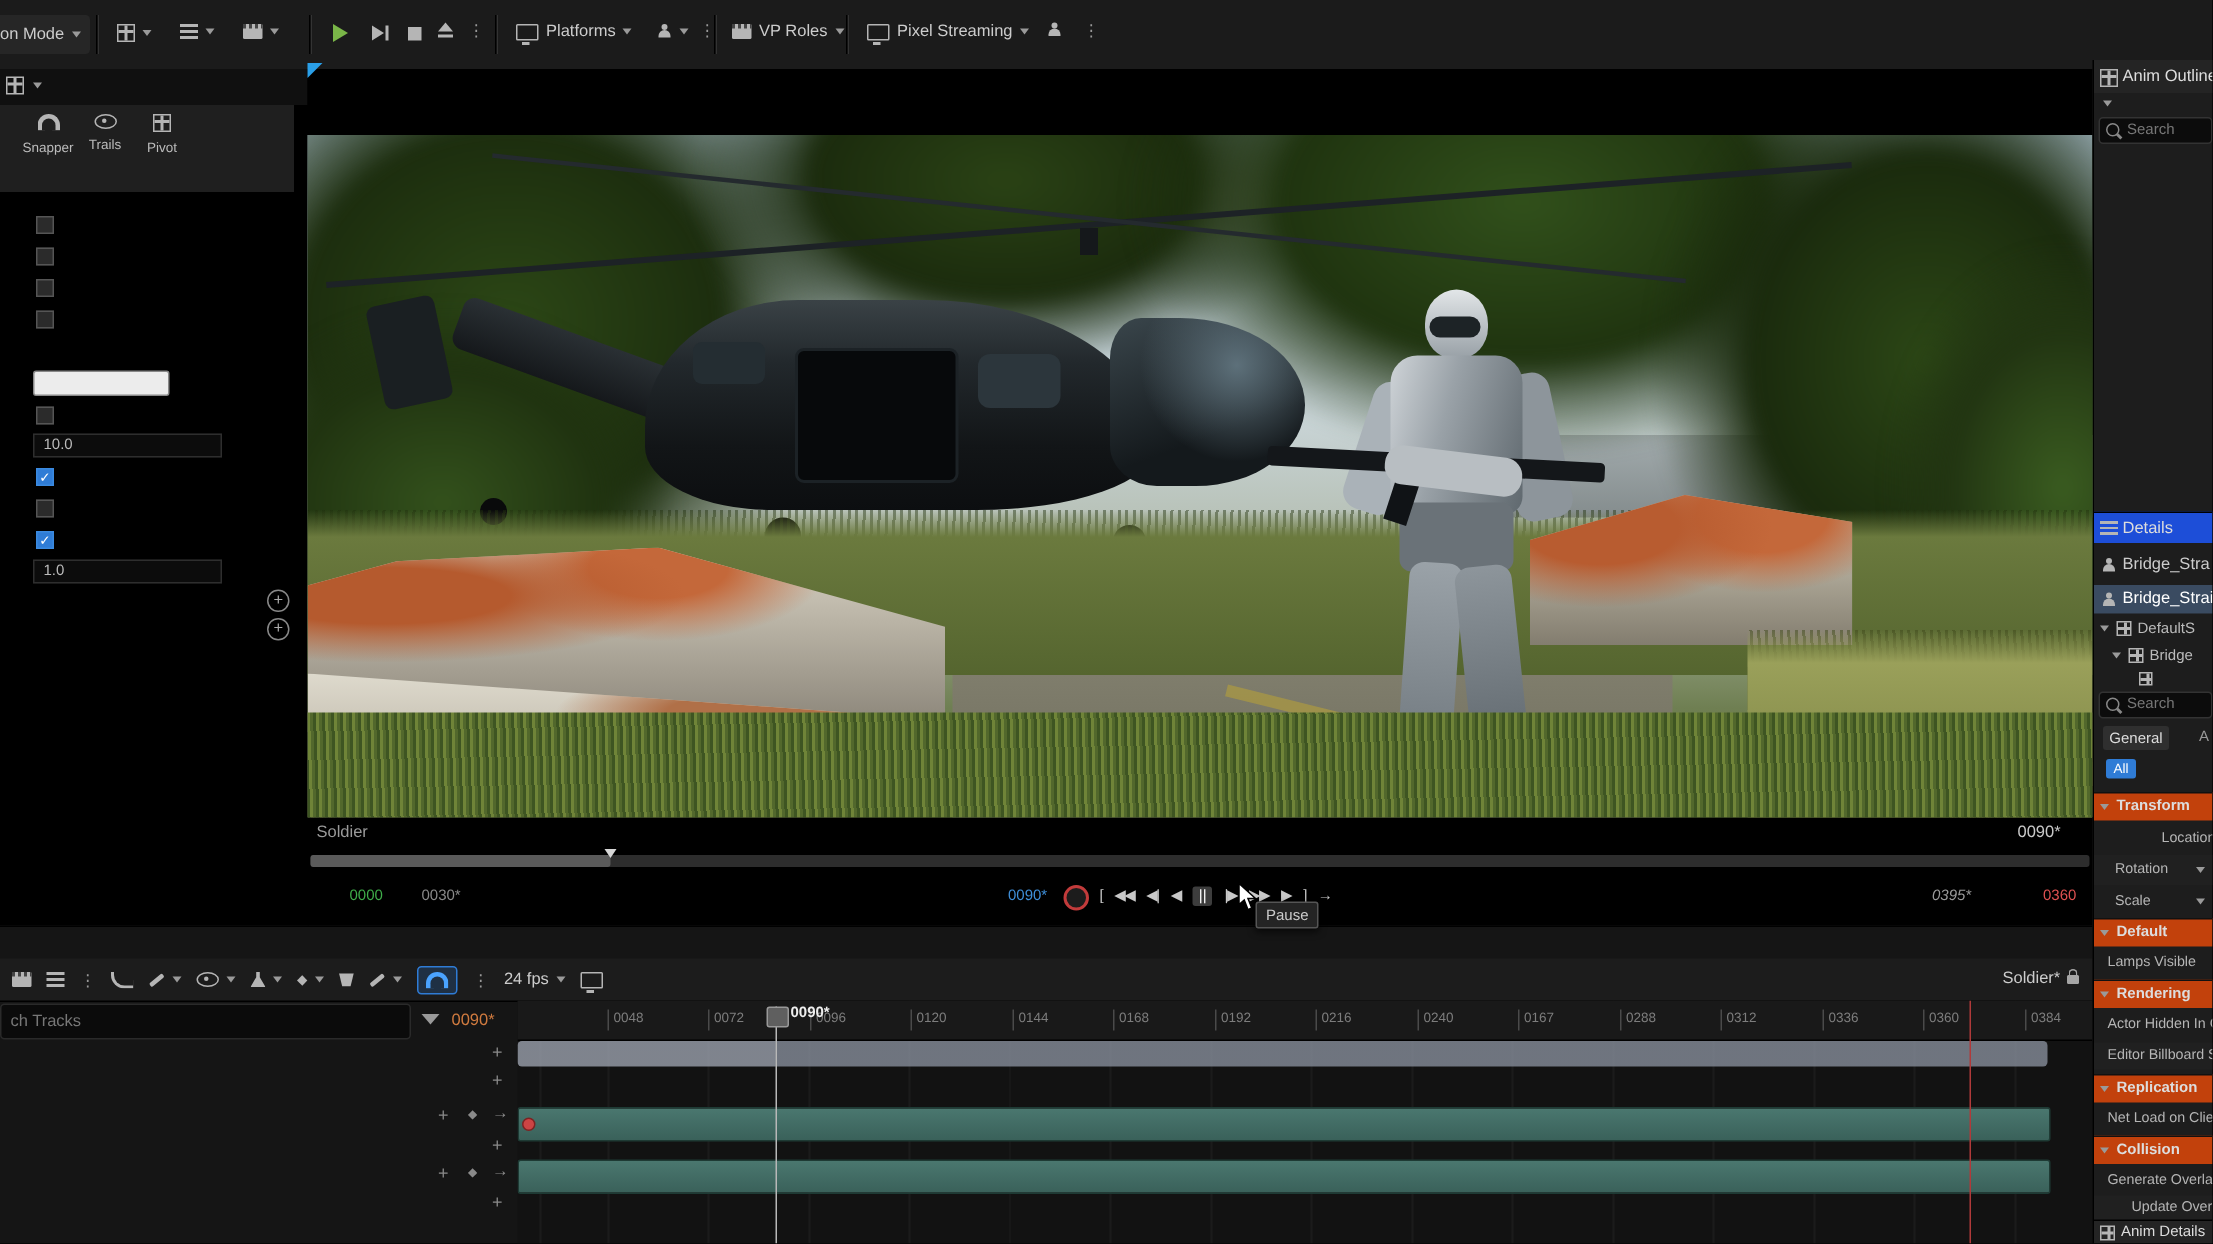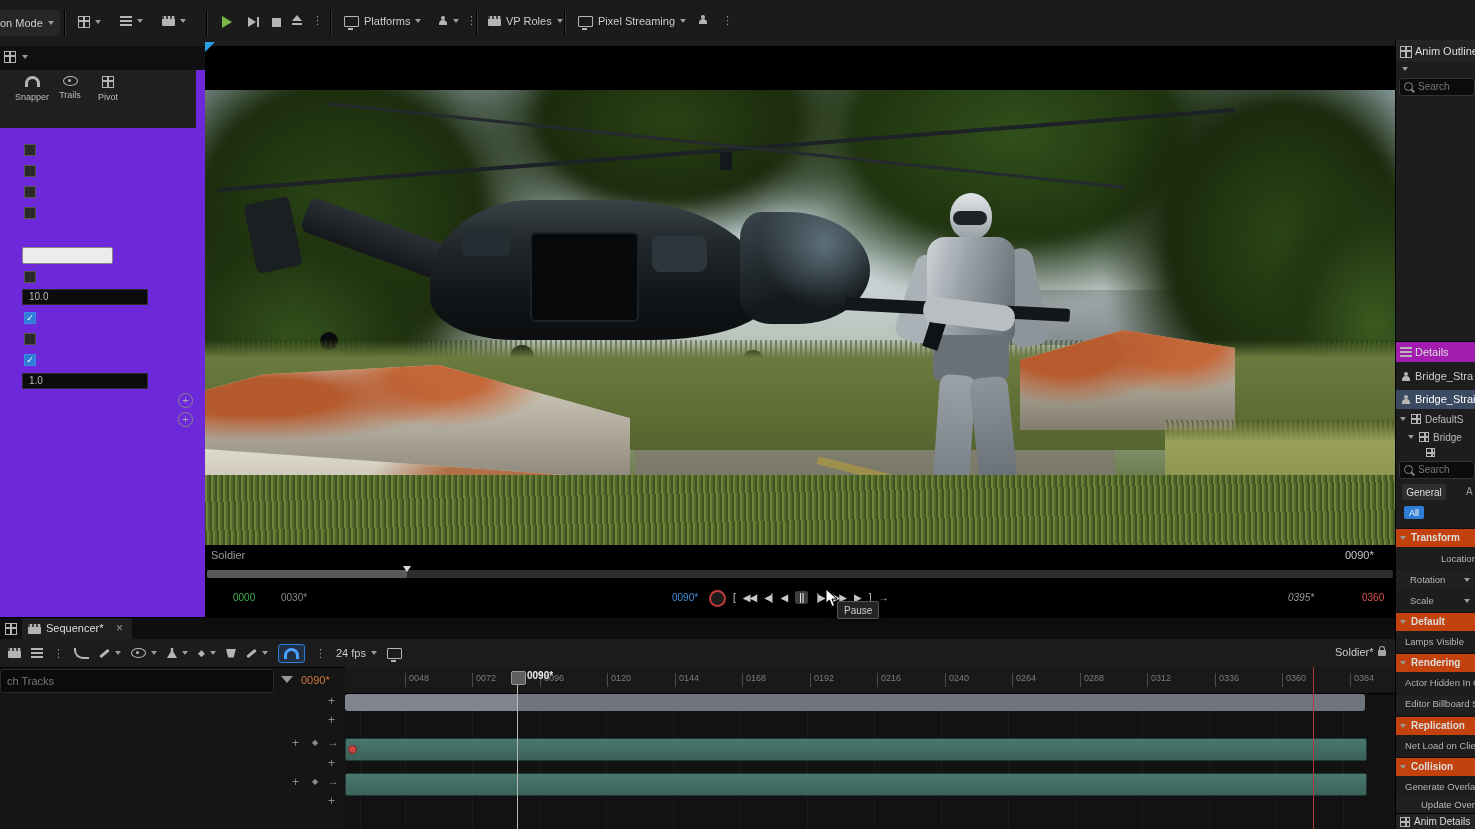--- a/index.html
+++ b/index.html
@@ -109,21 +109,21 @@
       <span class="mon"></span>
       <span style="color:#ccc;">Pixel Streaming</span>
         <span class="cd"></span>
     </div>
     <div class="row" style="left:698px;top:15px;">
         <span class="person"></span>
       </div>
     <div class="t" style="left:722px;top:14px;color:#999;">⋮</div>
   </div>
 
-  <div class="abs" style="left:0;top:46px;width:205px;height:571px;background:#6d28d9;border-right:1px solid #000;">
+  <div class="abs" style="left:0;top:46px;width:205px;height:571px;background:#000000;border-right:1px solid #000;">
     <div class="abs" style="left:0;top:0;width:205px;height:24px;background:#101010;">
       <span class="cube" style="position:absolute;left:4px;top:5px;"></span>
       <span class="cd" style="position:absolute;left:22px;top:9px;"></span>
     </div>
     <div class="abs" style="left:0;top:24px;width:196px;height:58px;background:#1f1f1f;">
       <div class="abs" style="left:12px;top:6px;width:40px;text-align:center;">
         <span class="magnet" style="border-color:#b5b5b5;"></span>
         <div style="font-size:9px;color:#bbb;margin-top:3px;">Snapper</div>
       </div>
       <div class="abs" style="left:52px;top:6px;width:36px;text-align:center;">
@@ -236,28 +236,20 @@
       <span class="tr-ic">▶</span>
       <span class="tr-ic">]</span>
       <span class="tr-ic" style="letter-spacing:0;">→</span>
     </div>
     <div class="t" style="left:1083px;top:546px;color:#9a9a9a;font-size:10px;font-style:italic;">0395*</div>
     <div class="t" style="left:1157px;top:546px;color:#e05252;font-size:10px;">0360</div>
   </div>
 
   <div class="abs" style="left:0;top:617px;width:1395px;height:212px;background:#151515;border-top:1px solid #000;">
 
-    <div class="abs" style="left:0;top:0;width:1395px;height:21px;background:#0e0e0e;">
-      <span class="cube" style="position:absolute;left:5px;top:5px;"></span>
-      <div class="abs" style="left:22px;top:0;width:110px;height:21px;background:#1f1f1f;border-radius:3px 3px 0 0;">
-        <span class="clap" style="position:absolute;left:6px;top:6px;"></span>
-        <span class="t" style="left:24px;top:4px;color:#ddd;">Sequencer*</span>
-        <span class="t" style="left:94px;top:3px;color:#999;font-size:12px;">×</span>
-      </div>
-    </div>
 
     <div class="abs" style="left:0;top:21px;width:1395px;height:28px;background:#1c1c1c;border-bottom:1px solid #000;">
       <div class="row" style="left:8px;top:0;height:28px;gap:10px;">
         <span class="clap"></span>
         <span class="listic"></span>
         <span style="color:#999;">⋮</span>
         <span class="curveic"></span>
         <span class="row" style="position:static;">
             <span class="pen"></span>
             <span class="cd"></span>
@@ -304,21 +296,21 @@
       <div class="abs" style="left:0;top:0;width:1050px;height:26px;background:#191919;border-bottom:1px solid #000;">
         <span class="tick" style="left:60px;">0048</span>
         <span class="tick" style="left:127px;">0072</span>
         <span class="tick" style="left:195px;">0096</span>
         <span class="tick" style="left:262px;">0120</span>
         <span class="tick" style="left:330px;">0144</span>
         <span class="tick" style="left:397px;">0168</span>
         <span class="tick" style="left:465px;">0192</span>
         <span class="tick" style="left:532px;">0216</span>
         <span class="tick" style="left:600px;">0240</span>
-        <span class="tick" style="left:667px;">0264</span>
+        <span class="tick" style="left:667px;">0167</span>
         <span class="tick" style="left:735px;">0288</span>
         <span class="tick" style="left:802px;">0312</span>
         <span class="tick" style="left:870px;">0336</span>
         <span class="tick" style="left:937px;">0360</span>
         <span class="tick" style="left:1005px;">0384</span>
       </div>
       <div class="abs" style="left:0;top:27px;width:1020px;height:17px;border-radius:3px;background:linear-gradient(90deg,#9aa0ac 0 172px,#868d9a 172px);opacity:.8;"></div>
       <div class="abs" style="left:0;top:71px;width:1020px;height:21px;background:linear-gradient(#4a776f,#3a615a);border:1px solid #1e3a34;border-radius:2px;">
         <span class="abs" style="left:2px;top:6px;width:7px;height:7px;border-radius:50%;background:#cc4444;border:1px solid #7d2222;"></span>
       </div>
@@ -345,21 +337,21 @@
     <div class="abs" style="left:0;top:0;width:80px;height:22px;background:#242424;line-height:22px;">
       <span class="cube" style="position:absolute;left:4px;top:6px;"></span>
       <span class="t" style="left:19px;top:0;color:#ddd;">Anim Outliner</span>
     </div>
     <span class="cd" style="position:absolute;left:6px;top:27px;"></span>
     <div class="abs" style="left:3px;top:38px;width:74px;height:16px;background:#0c0c0c;border:1px solid #333;border-radius:3px;line-height:16px;">
       <span class="mag" style="position:absolute;left:4px;top:3px;"></span>
       <span class="t" style="left:18px;top:0;color:#777;font-size:10px;">Search</span>
     </div>
 
-    <div class="abs" style="left:0;top:301px;width:80px;height:20px;background:#a21caf;line-height:20px;border-top:1px solid #000;">
+    <div class="abs" style="left:0;top:301px;width:80px;height:20px;background:#1d4ed8;line-height:20px;border-top:1px solid #000;">
       <span class="listic" style="position:absolute;left:4px;top:5px;"></span>
       <span class="t" style="left:19px;top:0;color:#ddd;">Details</span>
     </div>
     <div class="abs" style="left:0;top:327px;width:80px;height:19px;line-height:19px;">
       <span class="person" style="position:absolute;left:5px;top:5px;"></span>
       <span class="t" style="left:19px;top:0;color:#ccc;">Bridge_Stra</span>
     </div>
     <div class="abs" style="left:0;top:350px;width:80px;height:19px;line-height:19px;background:#3a4b61;">
       <span class="person" style="position:absolute;left:5px;top:5px;"></span>
       <span class="t" style="left:19px;top:0;color:#fff;">Bridge_Strai</span>

